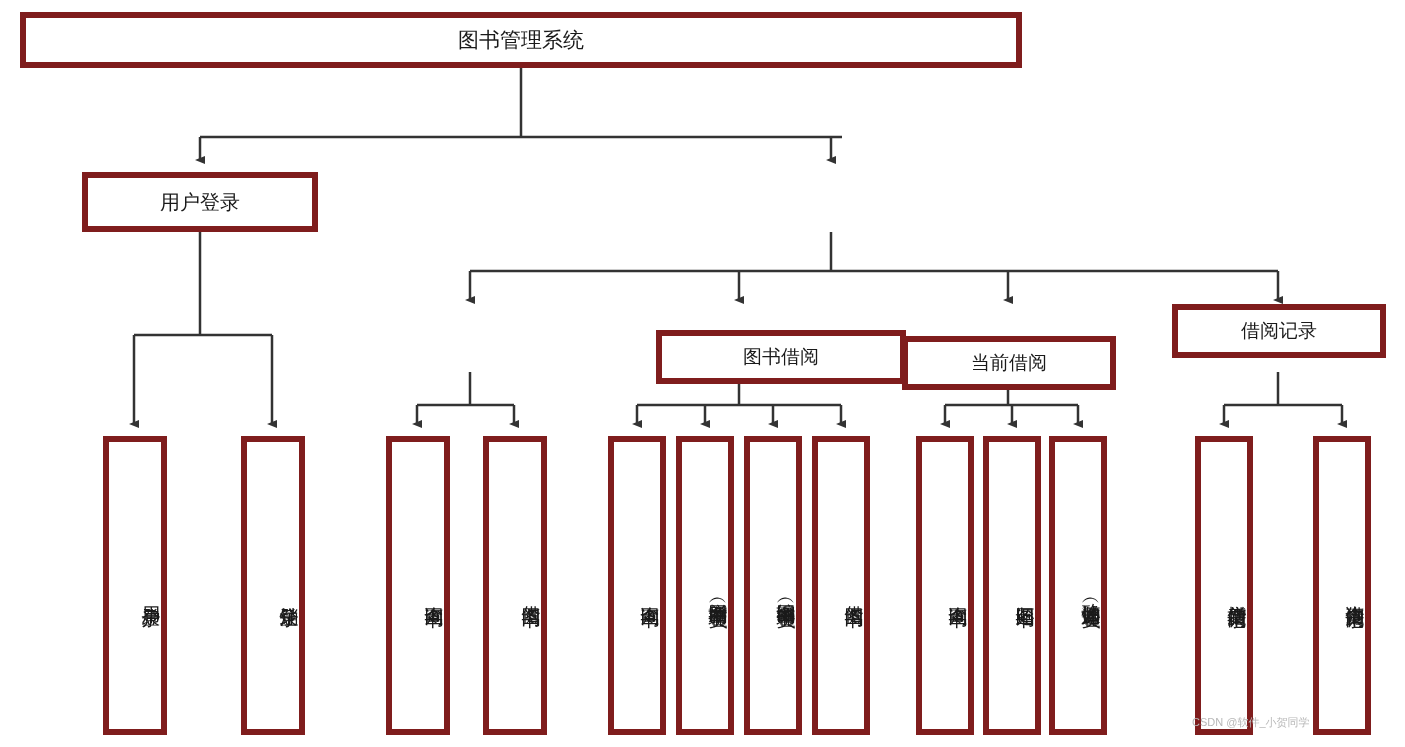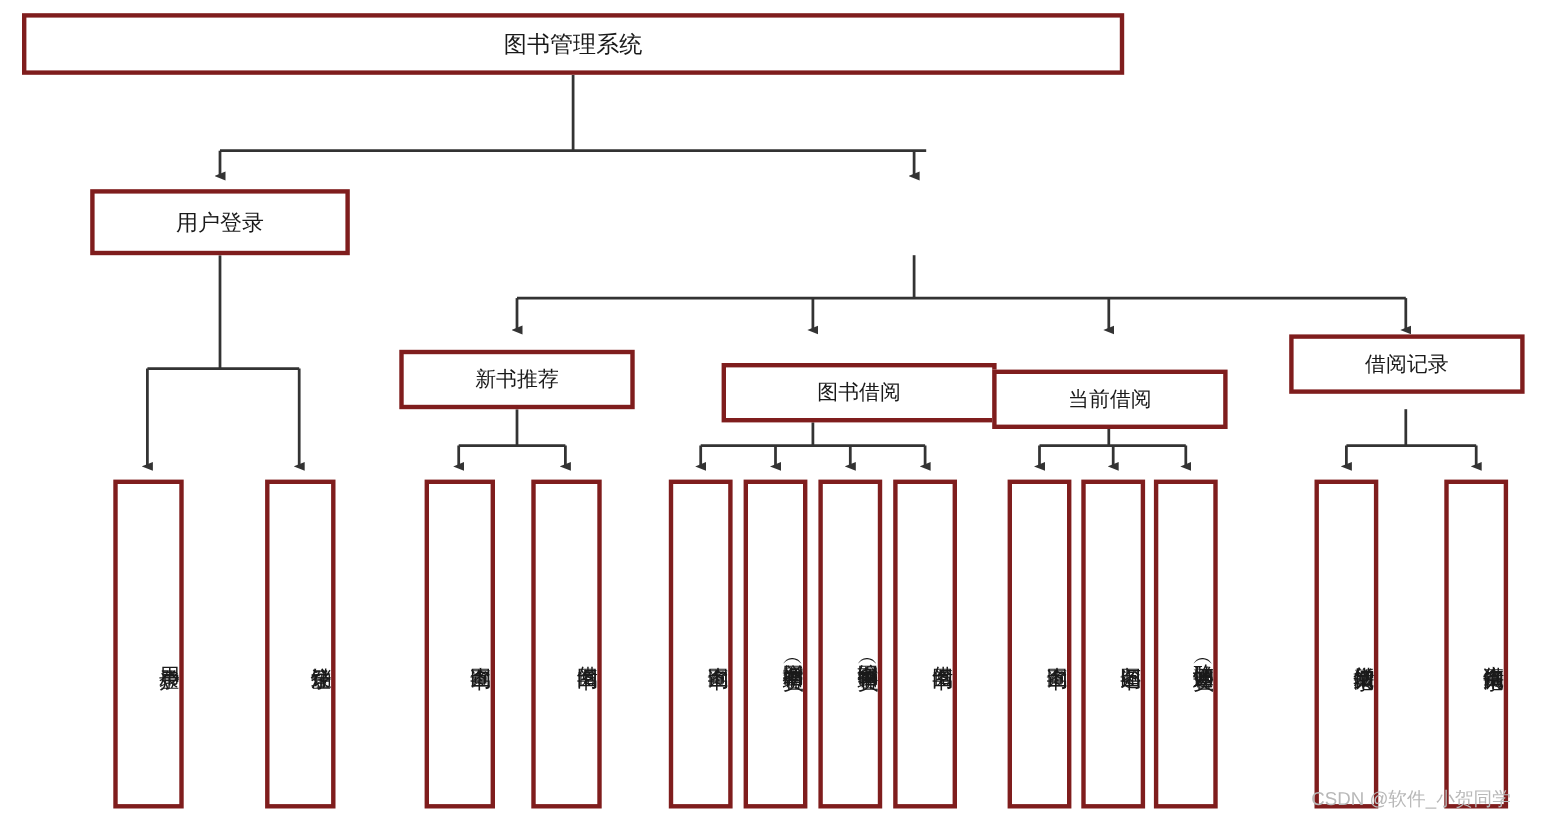--- a/index.html
+++ b/index.html
@@ -21,21 +21,21 @@
     position: absolute;
     left: 0;
     top: 0;
     width: 1405px;
     height: 747px;
     pointer-events: none;
   }
   .node {
     position: absolute;
     box-sizing: border-box;
-    border: 4px solid #7f1d1d;
+    border: 6px solid #7f1d1d;
     background: #ffffff;
     display: flex;
     align-items: center;
     justify-content: center;
     text-align: center;
     color: #1a1a1a;
     z-index: 2;
   }
   .node.root {
     font-size: 21px;
@@ -58,21 +58,21 @@
   }
   .node.leaf .lbl {
     writing-mode: vertical-rl;
     text-orientation: upright;
     white-space: normal;
   }
   .watermark {
     position: absolute;
     left: 1192px;
     top: 715px;
-    font-size: 17px;
+    font-size: 11px;
     color: #b8b8b8;
     white-space: nowrap;
     z-index: 5;
   }
 </style>
 </head>
 <body>
 
 <div id="canvas">
 
@@ -127,23 +127,20 @@
   </svg>
 
   <div class="node root" style="left:20px; top:12px; width:1002px; height:56px;">
     <span class="lbl">图书管理系统</span>
   </div>
 
   <div class="node level1" style="left:82px; top:172px; width:236px; height:60px;">
     <span class="lbl">用户登录</span>
   </div>
 
-  <div class="node level2" style="left:363px; top:318px; width:214px; height:54px;">
-    <span class="lbl">新书推荐</span>
-  </div>
   <div class="node level2" style="left:656px; top:318px; width:250px; height:54px;margin-top:12px;">
     <span class="lbl">图书借阅</span>
   </div>
   <div class="node level2" style="left:902px; top:336px; width:214px; height:54px;">
     <span class="lbl">当前借阅</span>
   </div>
   <div class="node level2" style="left:1172px; top:304px; width:214px; height:54px;">
     <span class="lbl">借阅记录</span>
   </div>
 

